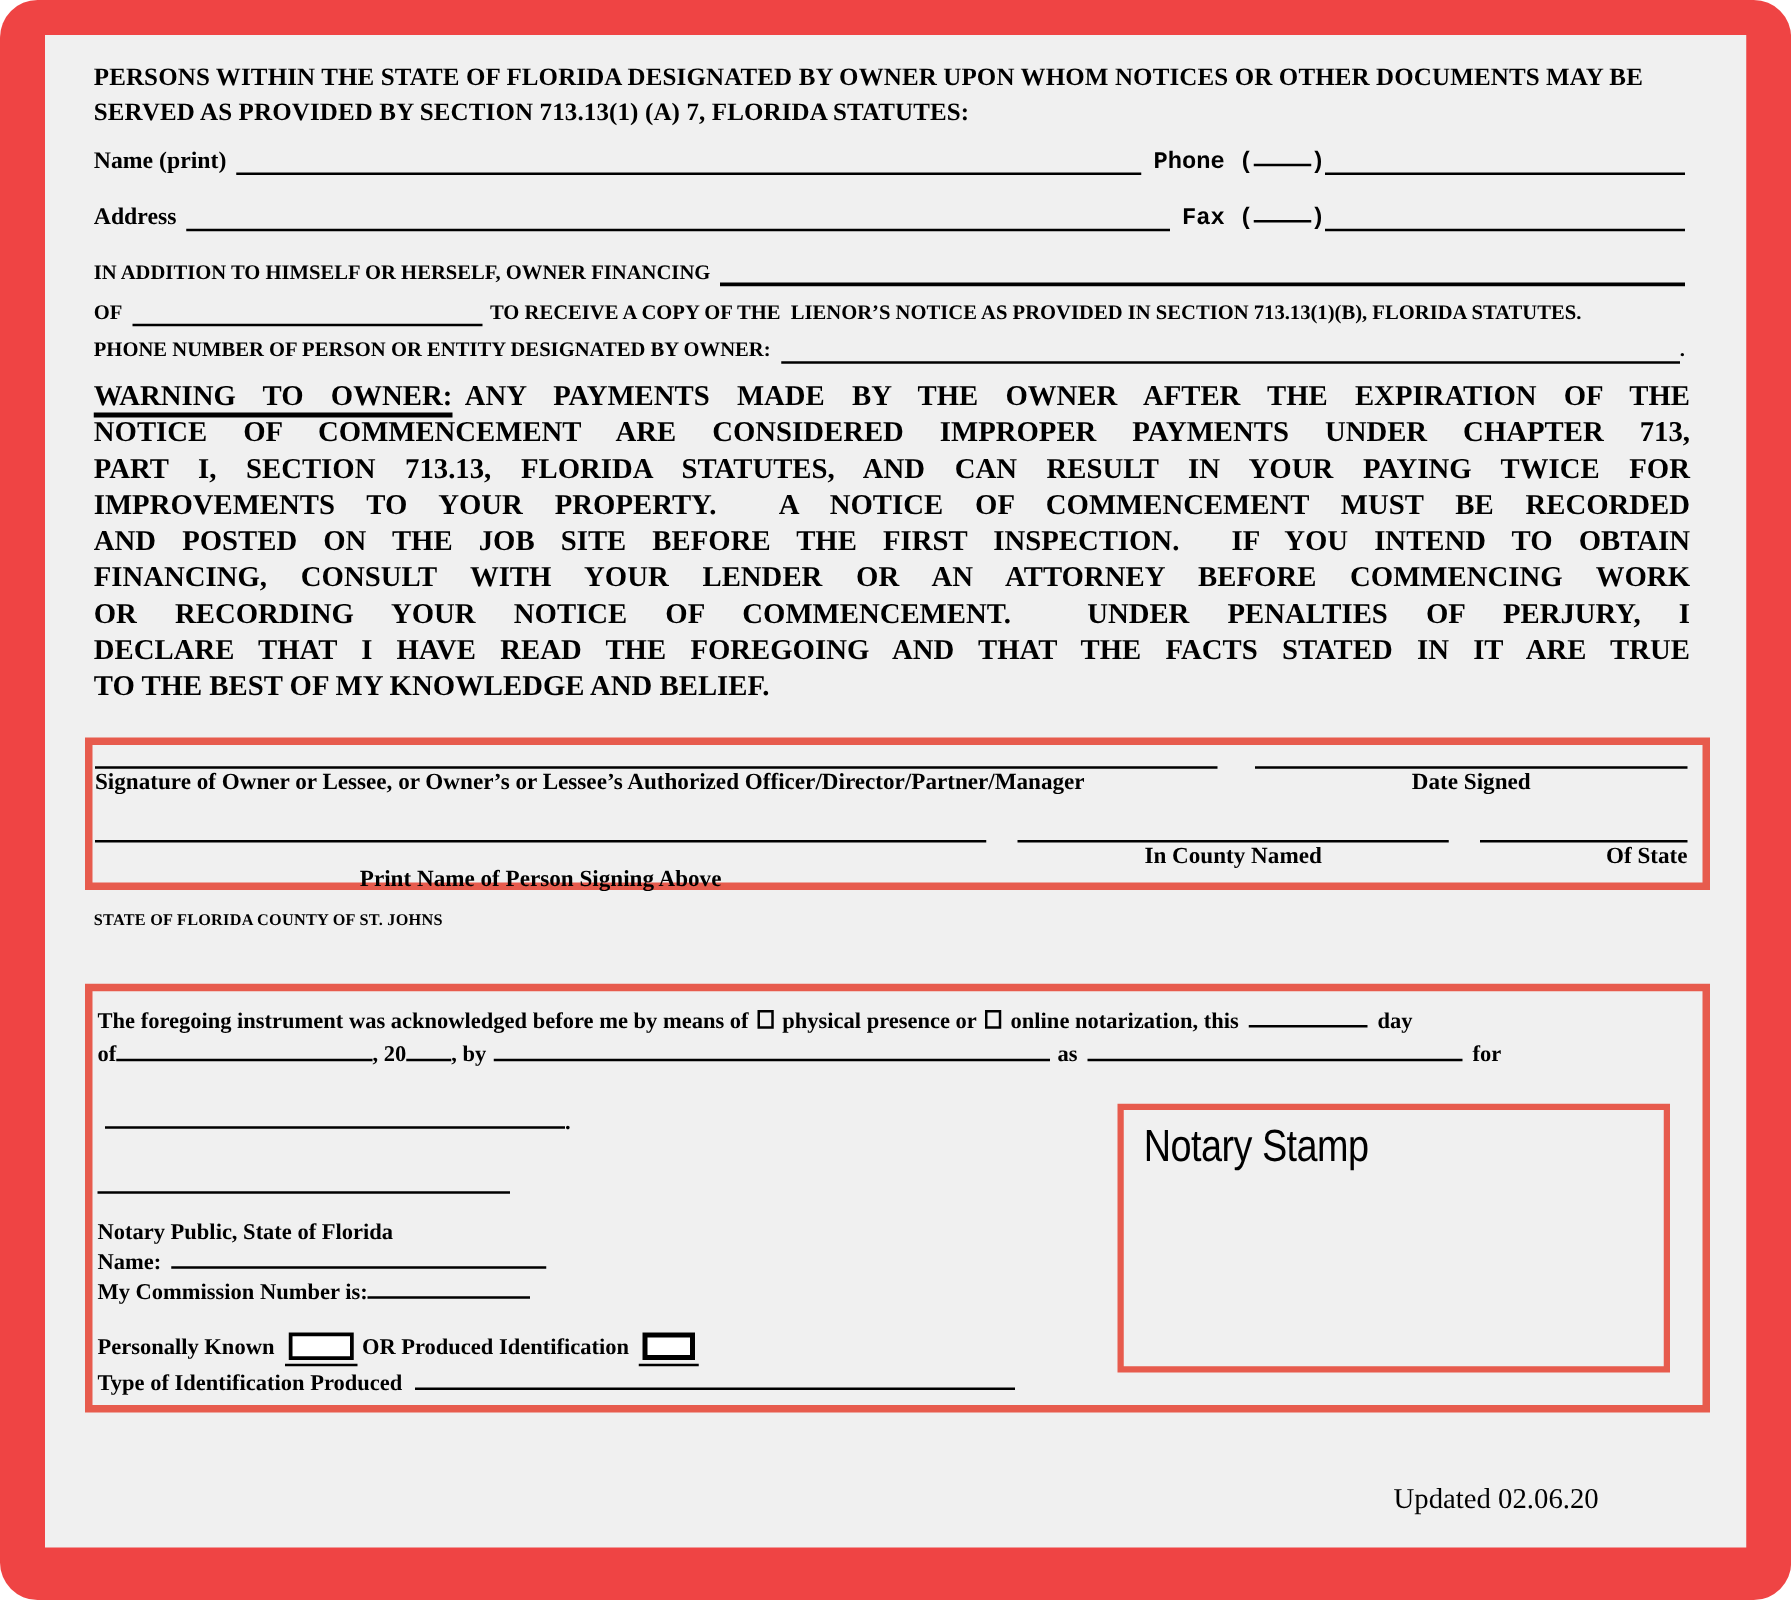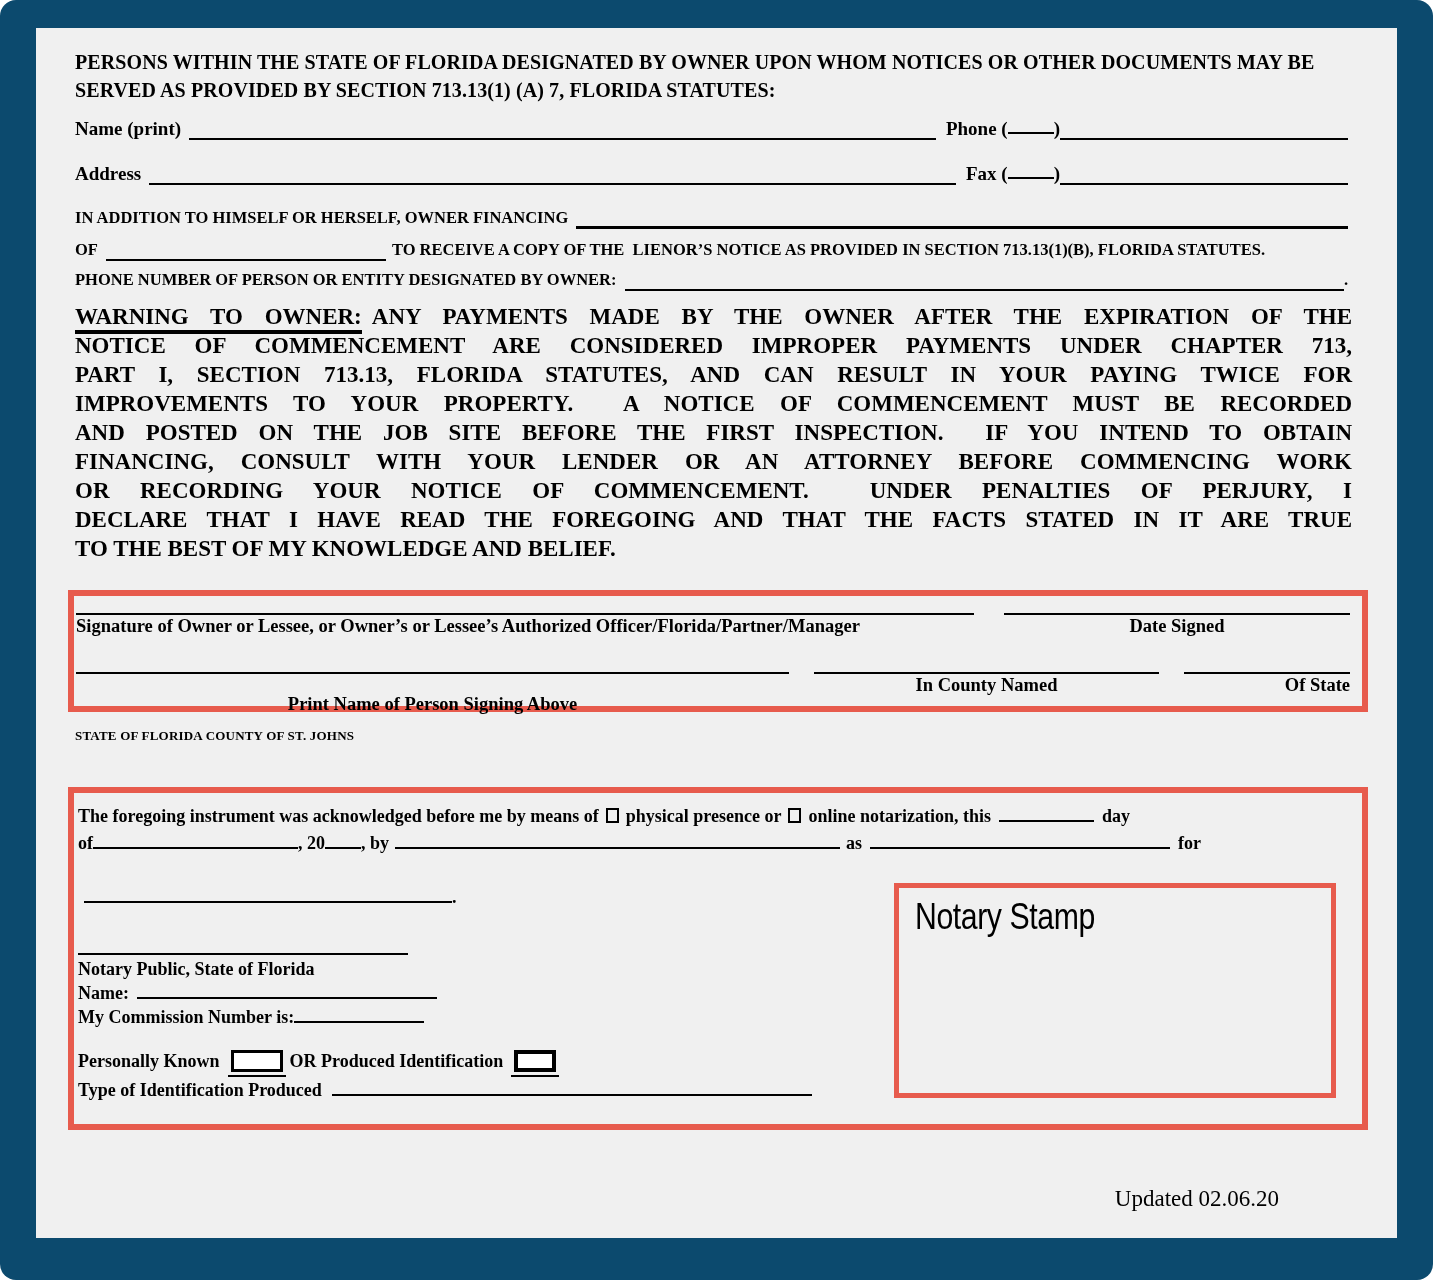--- a/index.html
+++ b/index.html
@@ -4,22 +4,22 @@
 <style>
   * { margin: 0; padding: 0; box-sizing: border-box; }
   html, body { background: #ffffff; }
   body {
     width: 1433px; height: 1280px;
     font-family: "Liberation Serif", "DejaVu Serif", serif;
     color: #000;
   }
   .frame {
     width: 1433px; height: 1280px;
-    background: #0c4a6e;
-    border-radius: 16px;
+    background: #ef4444;
+    border-radius: 30px;
     padding: 28px 36px 42px 36px;
   }
   .document {
     position: relative;
     width: 1361px; height: 1210px;
     background: #f0f0f0;
     font-weight: bold;
   }
   .abs { position: absolute; }
 
@@ -35,21 +35,21 @@
     display: inline-block;
     border-bottom: 2px solid #000;
     height: 14px;
   }
   .row .blank { align-self: flex-end; margin-bottom: 1px; }
   .grow { flex: 1 1 auto; }
   .lblgap { margin-right: 8px; }
 
   .row-name    { left: 39px; top: 89px;  width: 1273px; }
   .row-address { left: 39px; top: 134px; width: 1273px; }
-  .phone-group { margin-left: 10px; white-space: nowrap; }
+  .phone-group { margin-left: 10px; white-space: nowrap; font-family: Liberation Mono, monospace; }
   .small-blank { width: 46px; }
   .end-blank   { width: 288px; }
 
   .row-desig { left: 39px; top: 178px; width: 1273px; font-size: 16.5px; }
   .row-desig .blank { border-bottom-width: 3px; }
   .row-of    { left: 39px; top: 210px; width: 1290px; font-size: 16.5px; white-space: nowrap; }
   .of-blank  { width: 280px; margin: 0 6px 1px 8px; }
   .row-pdesig{ left: 39px; top: 240px; width: 1273px; font-size: 16.5px; }
 
   
@@ -113,21 +113,21 @@
   .day-blank { width: 95px; margin: 0 8px; }
   .of-blank2 { width: 205px; }
   .b20 { width: 36px; }
   .by-blank { width: 445px; margin: 0 6px; }
   .as-blank { width: 300px; margin: 0 8px; }
 
   .entity-line { margin-top: 28px; margin-left: 6px; line-height: 24px; }
   .entity-blank { width: 368px; }
   .notary-sig-blank { display: block; width: 330px; border-bottom: 2px solid #000; height: 22px; margin-top: 24px; }
   .nline { line-height: 24px; white-space: nowrap; }
-  .np-label { margin-top: 2px; }
+  .np-label { margin-top: 18px; }
   .nm-blank { width: 300px; margin-left: 8px; }
   .ce-blank { width: 160px; margin-left: 8px; }
   .cn-blank { width: 130px; }
   .known-row { margin-top: 18px; line-height: 28px; white-space: nowrap; }
   .idbox-wrap { display: inline-block; border-bottom: 2px solid #000; padding: 0 3px; margin: 0 4px 0 8px; }
   .idbox {
     display: inline-block; width: 52px; height: 22px;
     background: #ffffff; border: 3px solid #000; vertical-align: -5px;
   }
   .idbox.small { width: 42px; border-width: 4px; }
@@ -209,21 +209,21 @@
       <div class="jline jline-last">TO THE BEST OF MY KNOWLEDGE AND BELIEF.</div>
     </div>
 
     <div class="abs redbox sig-box">
       <div class="sigrow sig-line-a">
         <span class="blank b1"></span>
         <span class="gap30"></span>
         <span class="blank b2"></span>
       </div>
       <div class="sigrow sig-labels-a">
-        <span class="c1">Signature of Owner or Lessee, or Owner’s or Lessee’s Authorized Officer/Florida/Partner/Manager</span>
+        <span class="c1">Signature of Owner or Lessee, or Owner’s or Lessee’s Authorized Officer/Director/Partner/Manager</span>
         <span class="gap30"></span>
         <span class="c2">Date Signed</span>
       </div>
       <div class="sigrow sig-line-b">
         <span class="blank b1"></span>
         <span class="g"></span>
         <span class="blank b2"></span>
         <span class="g"></span>
         <span class="blank b3"></span>
       </div>

